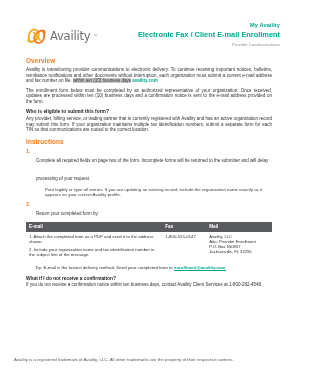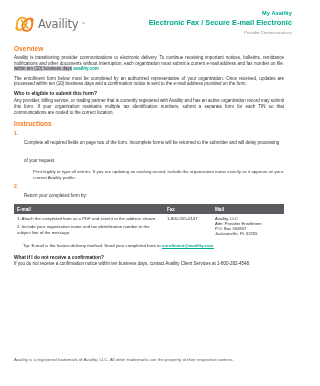--- a/index.html
+++ b/index.html
@@ -4,21 +4,21 @@
 <style>
   html,body{margin:0;padding:0;}
   body{
     width:298px;height:386px;
     background:#ffffff;
     font-family:"Liberation Sans", sans-serif;
     color:#2f3033;
     overflow:hidden;
     position:relative;
   }
-  .page{position:absolute;inset:0;padding:0;}
+  .page{position:absolute;inset:0;padding:12px;}
 
   
   .header{position:relative;height:40px;}
   .logo{
     position:absolute;left:14px;top:11px;
     width:76px;height:25px;
     background:#ffffff;
     display:flex;align-items:center;gap:3px;
   }
   .logo-mark{width:21px;height:20px;position:relative;flex:0 0 auto;}
@@ -144,21 +144,21 @@
           <path d="M32 9 C38 17, 34 31, 25 32 C16 33, 13 22, 19 15 C25 8, 34 6, 36 12" fill="none" stroke="#f47b20" stroke-width="3.4" stroke-linecap="round"></path>
           <path d="M14 12 L27 27" fill="none" stroke="#f7a823" stroke-width="3" stroke-linecap="round"></path>
         </svg>
       </span>
       <span class="logo-word">Availity</span>
       <span class="logo-tm">™</span>
     </div>
 
     <div class="head-right">
       <div class="head-kicker">My Availity</div>
-      <div class="head-title">Electronic Fax / Secure E-mail Electronic</div>
+      <div class="head-title">Electronic Fax / Client E-mail Enrollment</div>
       <div class="head-sub">Provider Communications</div>
     </div>
   </div>
 
   <div class="body">
 
     <h2 class="sec">Overview</h2>
 
     <p class="para">
       <span>Availity is transitioning provider communications to electronic delivery. To continue receiving important notices, bulletins, remittance notifications and other documents without interruption, each organization must submit a current e-mail address and fax number on file.</span>

